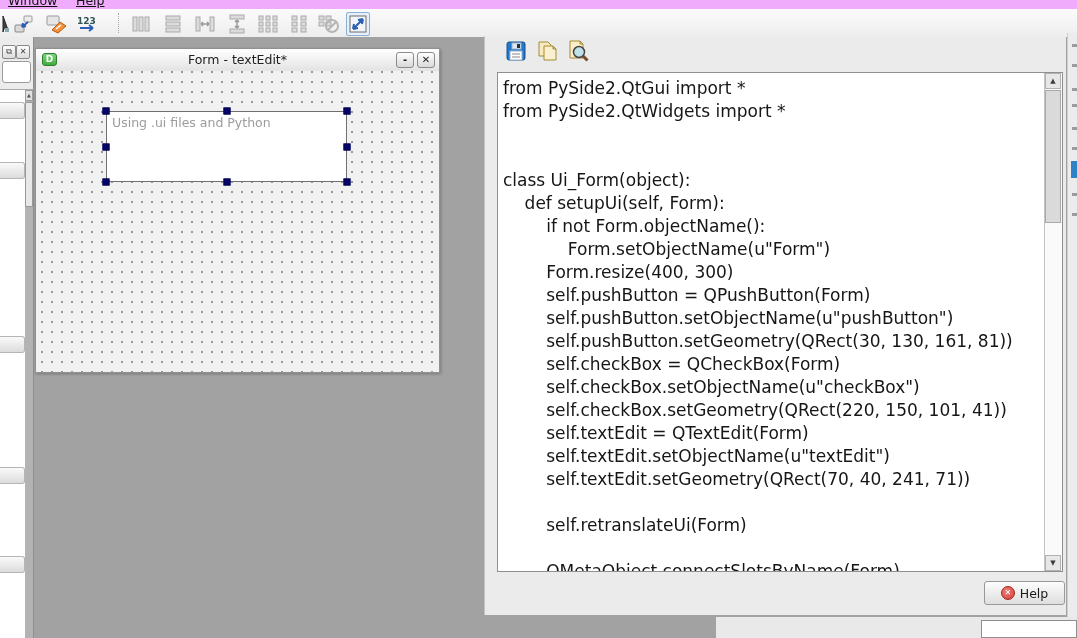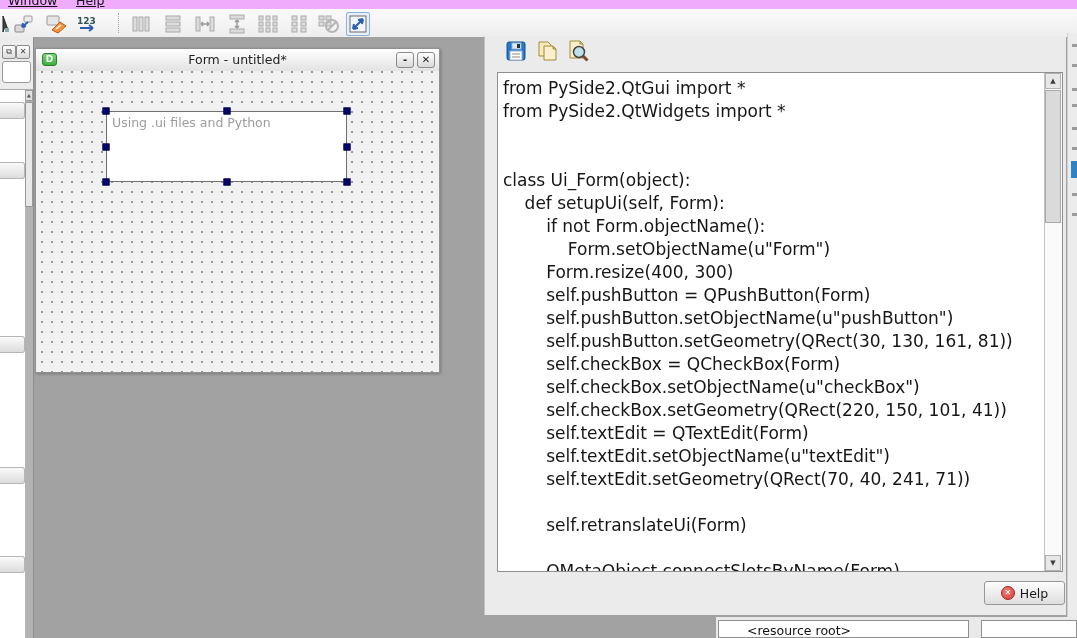--- a/index.html
+++ b/index.html
@@ -221,21 +221,21 @@
     <div class="wb-scroll">
       <div class="up"><span>▲</span></div>
       <div class="wb-thumb"></div>
     </div>
   </div>
 </div>
 
 <div class="abs formwin">
   <div class="titlebar">
     <div class="d-icon"><span>D</span></div>
-    <div class="title">Form - untitled*</div>
+    <div class="title">Form - textEdit*</div>
     <div class="win-btn" style="right:25px"><span>-</span></div>
     <div class="win-btn" style="right:4px"><span>✕</span></div>
   </div>
   <div class="canvas">
     <div class="textedit">
       <span>Using .ui files and Python</span>
     </div>
 
     <div class="handle" style="left:70px;top:40px"></div>
     <div class="handle" style="left:191px;top:40px"></div>
@@ -327,17 +327,14 @@
   <div class="rs-dash" style="top:55px"></div>
   <div class="rs-dash" style="top:71px"></div>
   <div class="rs-dash" style="top:94px"></div>
   <div class="rs-dash" style="top:114px"></div>
   <div class="rs-sel" style="top:128px"></div>
   <div class="rs-dash" style="top:160px"></div>
   <div class="rs-dash" style="top:180px"></div>
 </div>
 
 <div class="abs resbar">
-  <div class="res-box" style="left:2px;width:251px;">
-    <span class="res-label">&lt;resource root&gt;</span>
-  </div>
   <div class="res-box" style="left:265px;width:96px;"></div>
 </div>
 
 </body></html>

